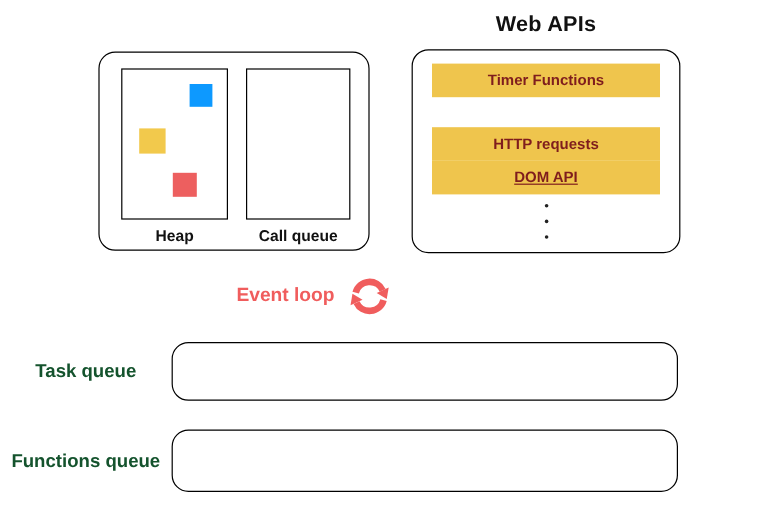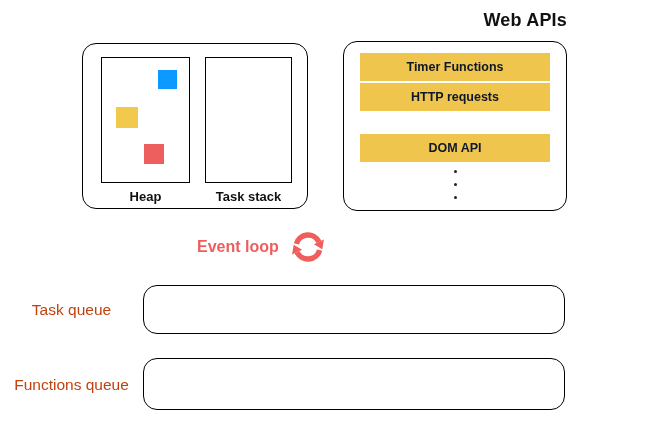--- a/index.html
+++ b/index.html
@@ -16,62 +16,62 @@
   }
   .inner-rect{
     border:1.5px solid #000;background:#fff;box-sizing:border-box;position:absolute;
   }
   .heap-block{position:absolute;}
   .sub-label{
     position:absolute;font-size:13px;font-weight:700;text-align:center;color:#111;
   }
   .api-bar{
     position:absolute;left:16px;width:190px;height:28px;line-height:28px;
-    text-align:center;font-size:12.5px;font-weight:700;color:#0f172a;
+    text-align:center;font-size:12.5px;font-weight:700;color:#7f1d1d;
   }
   .dots-col{
     position:absolute;left:0;right:0;display:flex;flex-direction:column;
     align-items:center;gap:10px;
   }
   .dot{width:3px;height:3px;border-radius:50%;background:#222;}
   .event-loop-label{
     font-size:16px;font-weight:700;color:#F05D5D;white-space:nowrap;
   }
   .queue-label{
-    font-size:15.5px;font-weight:400;text-align:center;color:#c2410c;width:143px;left:0;
+    font-size:15.5px;font-weight:700;text-align:center;color:#14532d;width:143px;left:0;
   }
   .loop-icon{color:#F05D5D;}
 </style>
 </head>
 <body>
 
 <div class="canvas">
 
 
   <div class="abs outline-box" style="left:82px;top:43px;width:226px;height:166px;">
 
     <div class="inner-rect" style="left:18px;top:13px;width:89px;height:126px;">
       <div class="heap-block" style="left: 56px; top: 12px; width: 19px; height: 19px; background: rgb(13, 153, 255);"></div>
       <div class="heap-block" style="left: 14px; top: 49px; width: 22px; height: 21px; background: rgb(242, 201, 76);"></div>
       <div class="heap-block" style="left: 42px; top: 86px; width: 20px; height: 20px; background: rgb(237, 95, 95);"></div>
     </div>
 
     <div class="inner-rect" style="left:122px;top:13px;width:87px;height:126px;"></div>
 
     <div class="sub-label" style="left:18px;top:145px;width:89px;">Heap</div>
-    <div class="sub-label" style="left:122px;top:145px;width:87px;">Task stack</div>
+    <div class="sub-label" style="left:122px;top:145px;width:87px;">Call queue</div>
   </div>
 
-  <div class="abs section-title" style="left:343px;top:10px;width:224px;text-align:right;">Web APIs</div>
+  <div class="abs section-title" style="left:343px;top:10px;width:224px;">Web APIs</div>
 
   <div class="abs outline-box" style="left:343px;top:41px;width:224px;height:170px;">
 
     <div class="api-bar" style="top: 11px; background: rgb(239, 197, 77);">Timer Functions</div>
-    <div class="api-bar" style="top: 41px; background: rgb(239, 197, 77);">HTTP requests</div>
-    <div class="api-bar" style="top: 92px; background: rgb(239, 197, 77);">DOM API</div>
+    <div class="api-bar" style="top: 64px; background: rgb(239, 197, 77);">HTTP requests</div>
+    <div class="api-bar" style="top: 92px; background: rgb(239, 197, 77); text-decoration: underline;">DOM API</div>
 
     <div class="dots-col" style="top:128px;">
       <span class="dot"></span>
       <span class="dot"></span>
       <span class="dot"></span>
     </div>
   </div>
 
   <div class="abs event-loop-label" style="left: 187px; top: 238px; color: rgb(240, 93, 93); margin-left: 10px;">Event loop</div>
 

